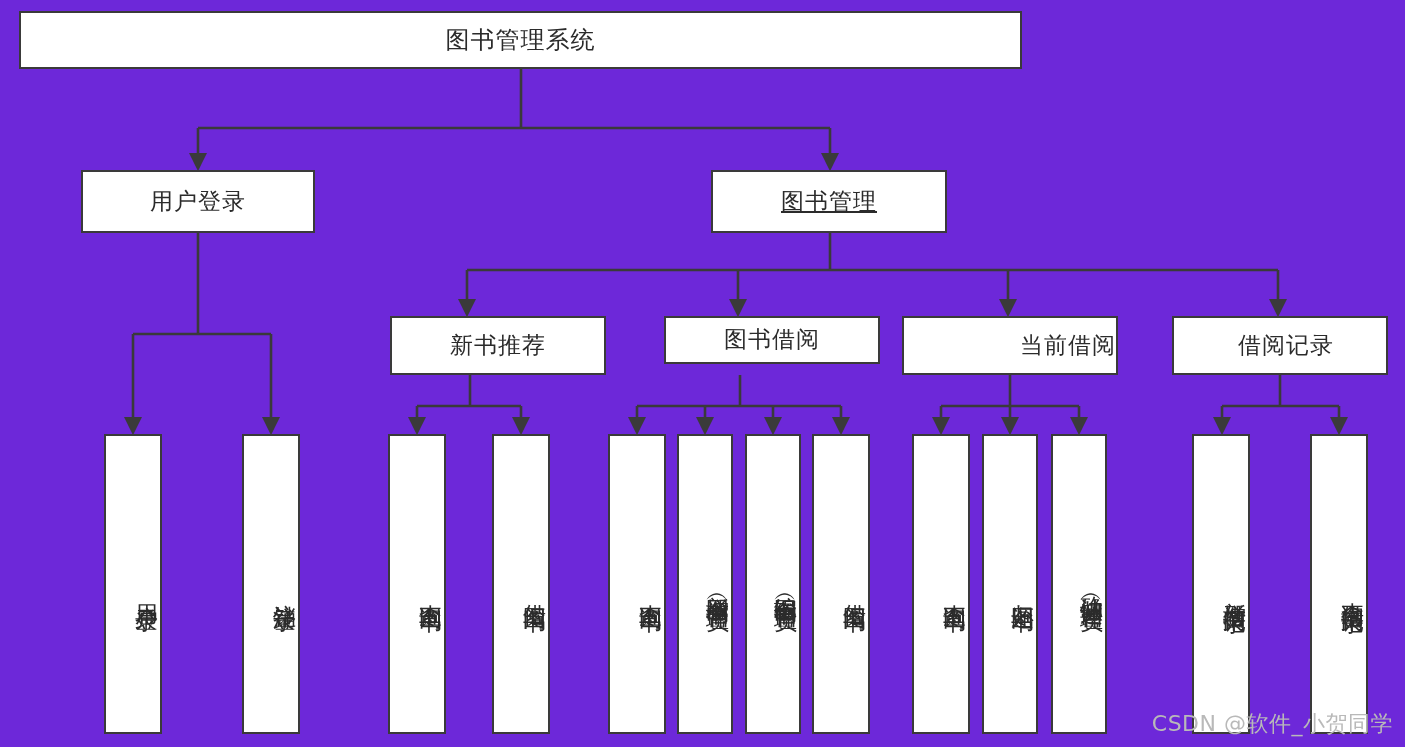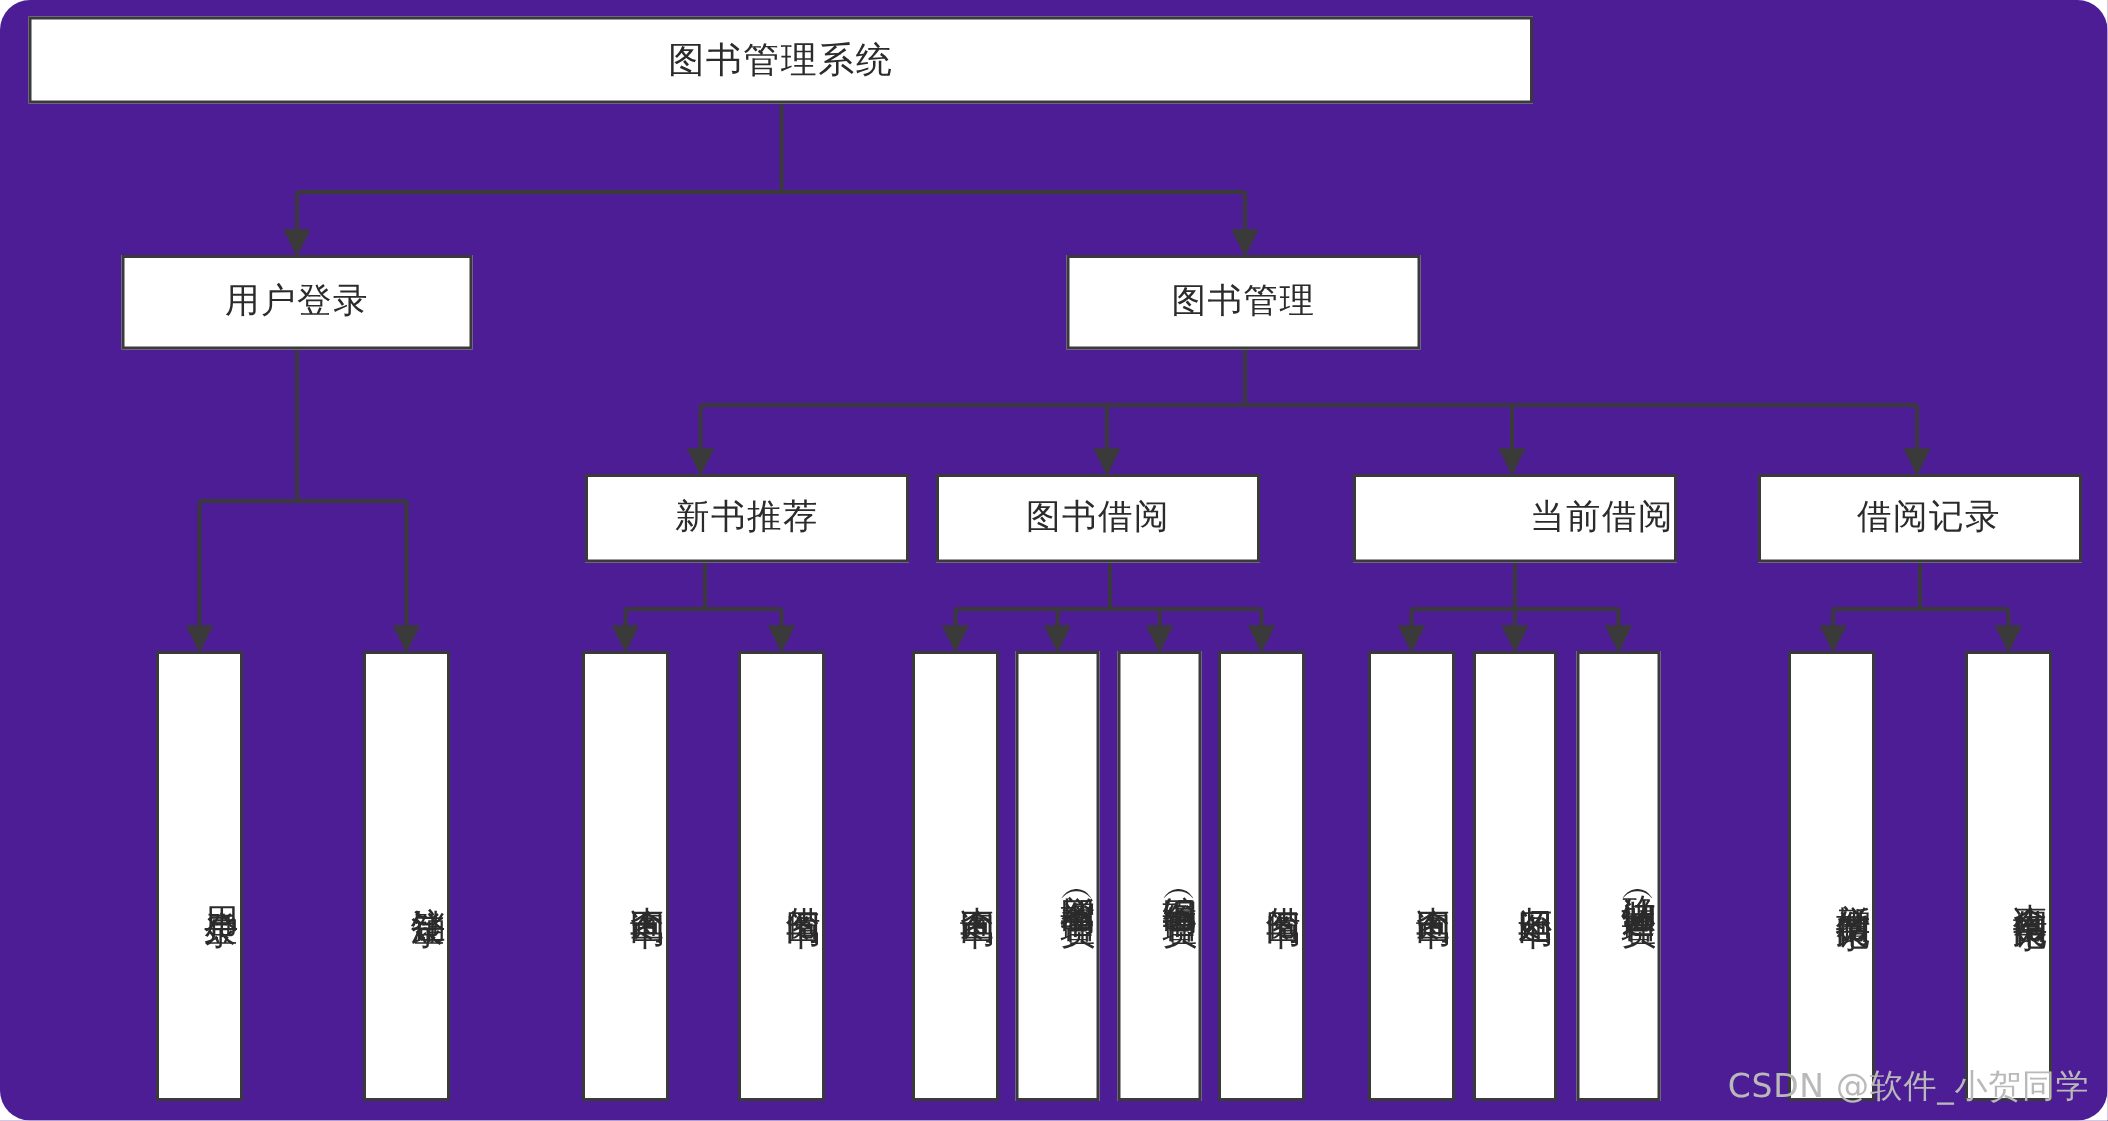--- a/index.html
+++ b/index.html
@@ -7,23 +7,22 @@
     padding: 0;
     background: #ffffff;
   }
   body {
     font-family: "DejaVu Sans", "Liberation Sans", sans-serif;
   }
   #canvas {
     position: relative;
     width: 1405px;
     height: 747px;
-    background: #4c1d95;
+    background: #6d28d9;
     overflow: hidden;
-    border-radius: 20px;
   }
   #wires {
     position: absolute;
     left: 0;
     top: 0;
     width: 1405px;
     height: 747px;
     pointer-events: none;
   }
   .node {
@@ -132,28 +131,28 @@
     </g>
   </svg>
 
   <div class="node horiz root" style="left:19px; top:11px; width:1003px; height:58px;">
     <span>图书管理系统</span>
   </div>
 
   <div class="node horiz" style="left:81px; top:170px; width:234px; height:63px;">
     <span>用户登录</span>
   </div>
-  <div class="node horiz" style="left:711px; top:170px; width:236px; height:63px;">
+  <div class="node horiz" style="left:711px; top:170px; width:236px; height:63px;text-decoration:underline;">
     <span>图书管理</span>
   </div>
 
   <div class="node horiz" style="left:362px; top:316px; width:216px; height:59px;margin-left:28px;">
     <span>新书推荐</span>
   </div>
-  <div class="node horiz" style="left:624px; top:316px; width:216px; height:59px;">
+  <div class="node horiz" style="left:664px; top:316px; width:216px; height:48px;">
     <span>图书借阅</span>
   </div>
   <div class="node horiz" style="left:902px; top:316px; width:216px; height:59px;justify-content:flex-end;">
     <span>当前借阅</span>
   </div>
   <div class="node horiz" style="left:1172px; top:316px; width:216px; height:59px;padding-left:12px;">
     <span>借阅记录</span>
   </div>
 
   <div class="node vert" style="left:104px; top:434px; width:58px; height:300px;">

